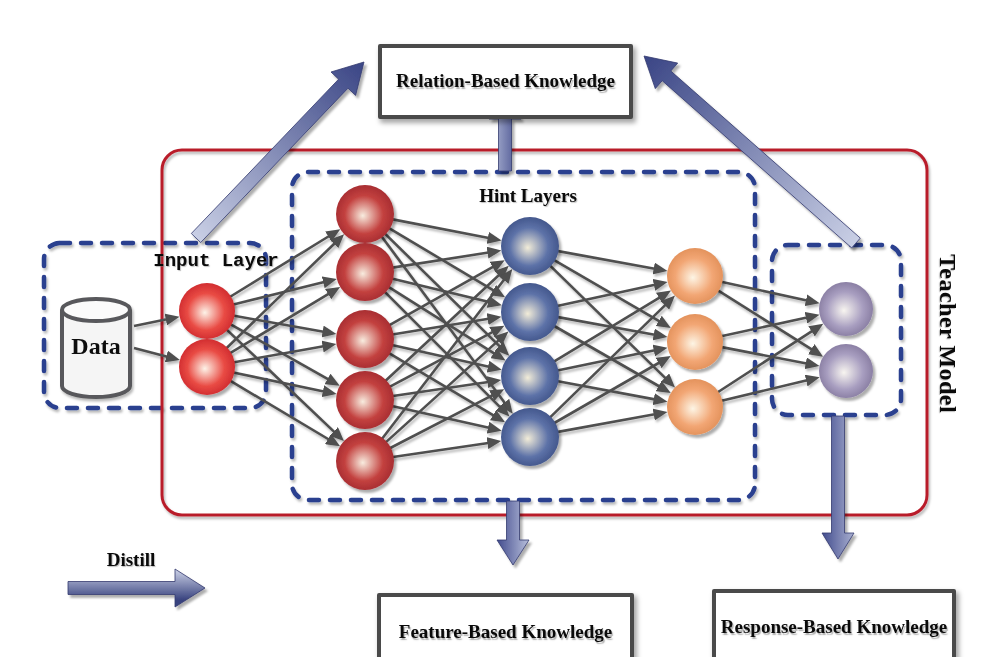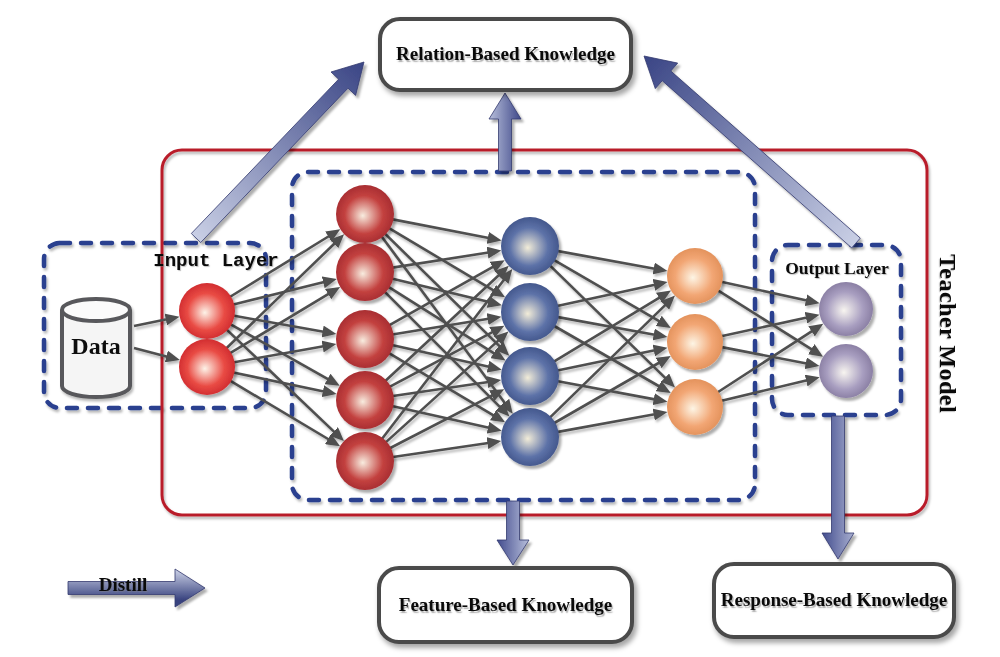--- a/index.html
+++ b/index.html
@@ -3,26 +3,26 @@
 <meta charset="utf-8">
 <style>
   html,body{margin:0;padding:0;background:#fff;}
   .canvas{
     position:relative;width:1000px;height:657px;background:#ffffff;
     font-family:"Liberation Serif","DejaVu Serif",serif;overflow:hidden;
   }
   #diagram-svg{position:absolute;left:0;top:0;}
   .kbox{
     position:absolute;box-sizing:border-box;
-    border:4px solid #4a4a4a;border-radius:22px;background:#ffffff;
+    border:4px solid #4a4a4a;border-radius:2px;background:#ffffff;
     display:flex;align-items:center;justify-content:center;
     font-weight:bold;font-size:19px;color:#0a0a0a;
     box-shadow:2.5px 3.5px 5px rgba(0,0,0,.35), inset 1px 1px 0 rgba(255,255,255,.65);
     text-shadow:1.2px 1.6px 1.2px rgba(110,110,110,.55);
-    text-align:center;line-height:1.1;
+    text-align:center;line-height:1.1;margin-top:27px;
   }
   .lbl{
     position:absolute;font-weight:bold;color:#0a0a0a;
     text-shadow:1px 1.4px 1px rgba(125,125,125,.5);
     font-size:19px;text-align:center;white-space:nowrap;
   }
   .lbl-vertical{
     writing-mode:vertical-rl;font-size:24px;text-align:center;
     letter-spacing:0.5px;
   }
@@ -186,23 +186,23 @@
         <polygon points="200.7,242.5 348,88.2 355.6,95.4 364,62 331,72 338.6,79.2 191.3,233.5" fill="url(#ag0)" stroke="#333a6e" stroke-width="0.8"></polygon>
         <polygon points="511.5,171 511.5,119 521,119 505,93 489,119 498.5,119 498.5,171" fill="url(#ag1)" stroke="#333a6e" stroke-width="0.8"></polygon>
         <polygon points="860.3,238.1 670.8,71 677.7,63.1 644,56 655.3,88.6 662.2,80.7 851.7,247.9" fill="url(#ag2)" stroke="#333a6e" stroke-width="0.8"></polygon>
         <polygon points="506.5,501 506.5,540 497,540 513,565 529,540 519.5,540 519.5,501" fill="url(#ag3)" stroke="#333a6e" stroke-width="0.8"></polygon>
         <polygon points="831.5,416 831.5,533 822,533 838,559 854,533 844.5,533 844.5,416" fill="url(#ag4)" stroke="#333a6e" stroke-width="0.8"></polygon>
         <polygon points="68,594.5 175,594.5 175,607 205,588 175,569 175,581.5 68,581.5" fill="url(#ag5)" stroke="#333a6e" stroke-width="0.8"></polygon>
       </g>
     </svg>
 
   <div class="lbl" style="left:151px;top:250px;width:130px;font-family:Liberation Mono, monospace;">Input Layer</div>
-  <div class="lbl" style="left:772px;top:258px;width:130px;font-size:17.5px;">Output Layer</div>
+  <div class="lbl" style="left:448px;top:185px;width:160px;">Hint Layers</div>
   <div class="lbl lbl-vertical" style="left:934px;top:246px;height:176px;">Teacher Model</div>
-  <div class="lbl" style="left:83px;top:549px;width:80px;margin-top:25px;">Distill</div>
+  <div class="lbl" style="left:91px;top:549px;width:80px;">Distill</div>
 
   <div class="kbox" style="left:378px;top:17px;width:255px;height:75px;">
     <span>Relation-Based Knowledge</span>
   </div>
   <div class="kbox" style="left:377px;top:566px;width:257px;height:78px;">
     <span>Feature-Based Knowledge</span>
   </div>
   <div class="kbox" style="left:712px;top:562px;width:244px;height:77px;">
     <span>Response-Based Knowledge</span>
   </div>

